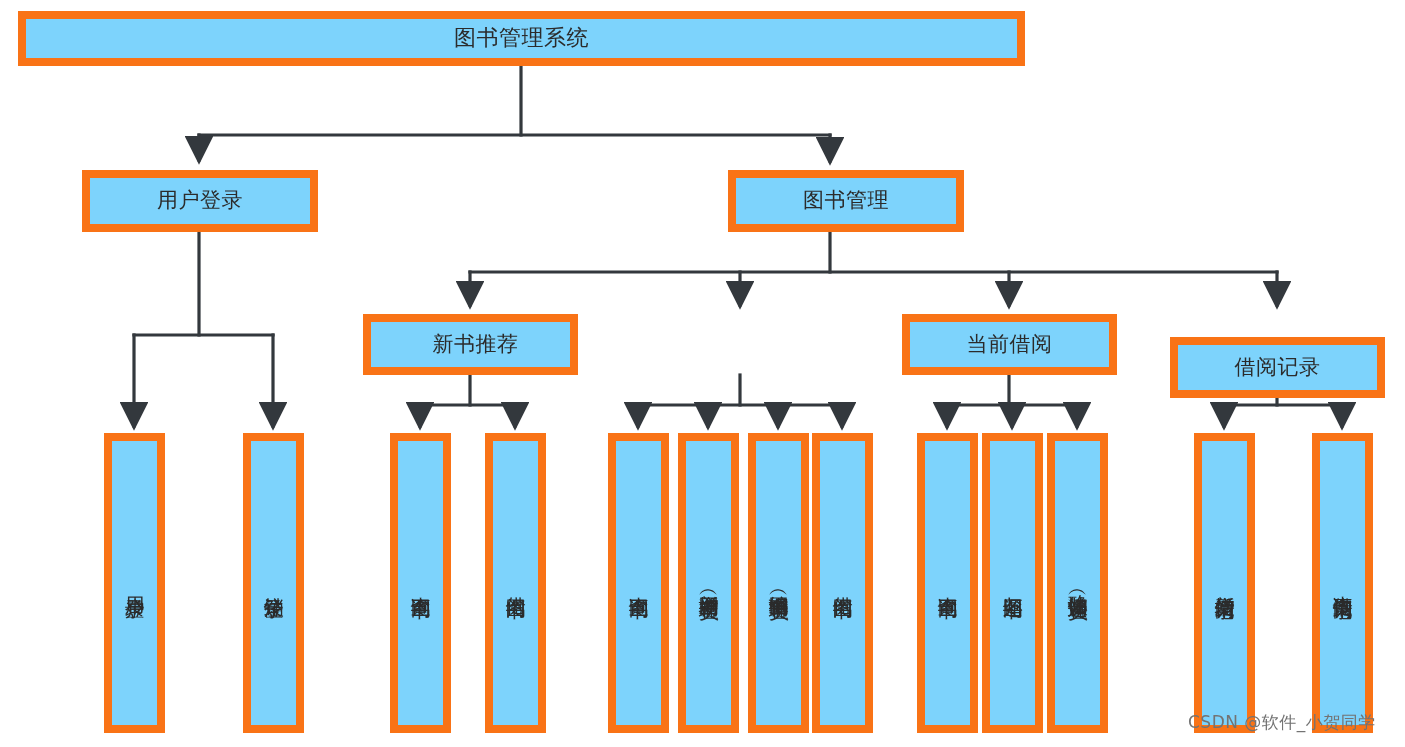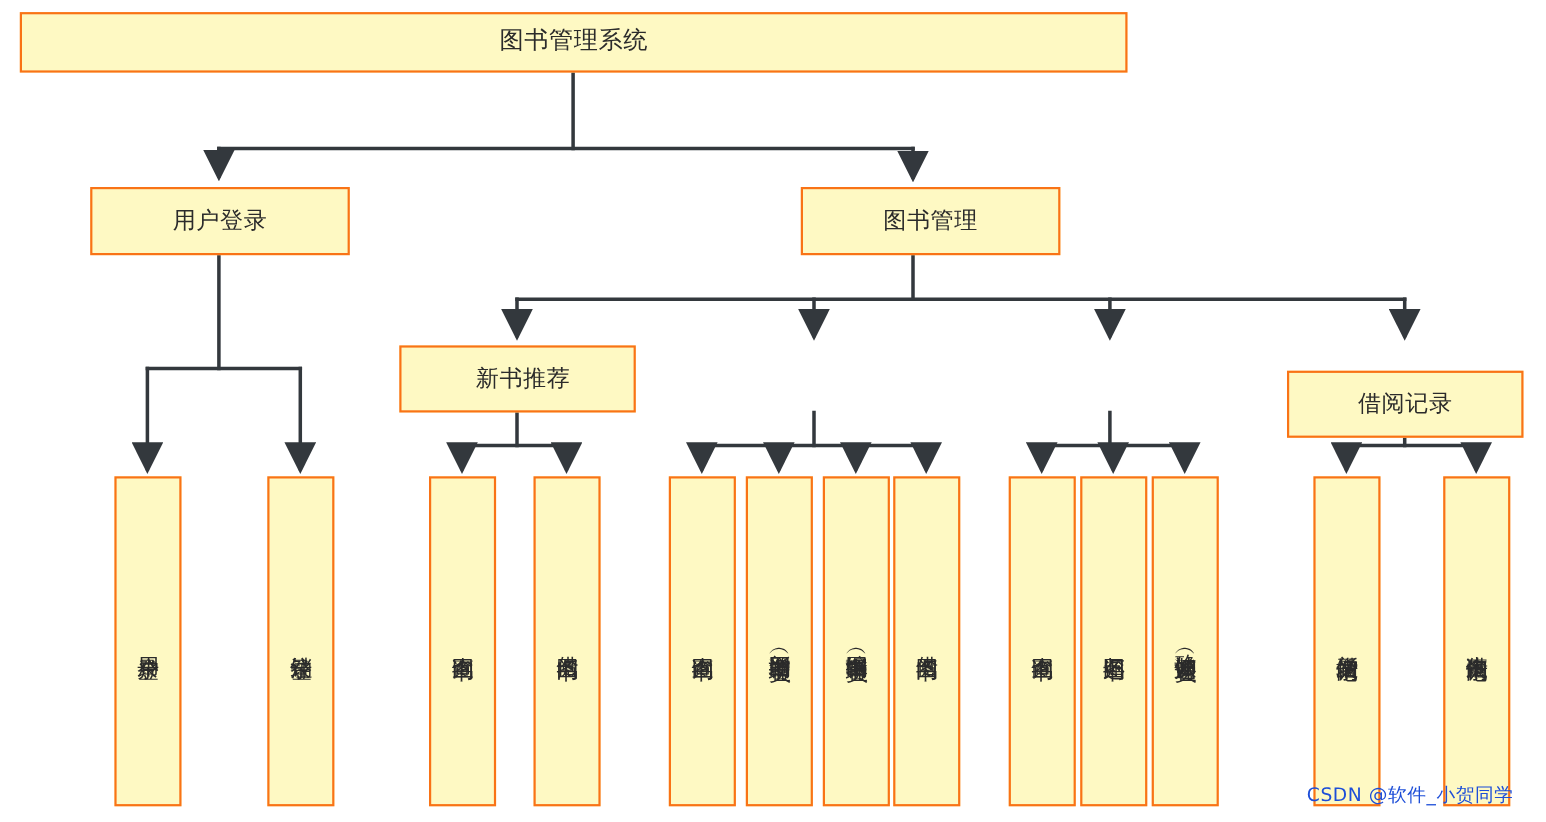--- a/index.html
+++ b/index.html
@@ -21,22 +21,22 @@
   #diagram-svg {
     position: absolute;
     left: 0;
     top: 0;
     width: 1405px;
     height: 747px;
   }
   .node-box {
     position: absolute;
     box-sizing: border-box;
-    background: #fef9c3;
-    border: 2px solid #f97316;
+    background: #7dd3fc;
+    border: 8px solid #f97316;
     display: flex;
     align-items: center;
     justify-content: center;
     overflow: hidden;
   }
   .node-label-h {
     font-size: 21px;
     color: #2b2b2b;
     line-height: 1.1;
     white-space: nowrap;
@@ -51,21 +51,21 @@
     text-orientation: upright;
     white-space: nowrap;
     text-align: center;
   }
   .node-root .node-label-h { font-size: 22px; }
   .watermark {
     position: absolute;
     left: 1188px;
     top: 711px;
     font-size: 17px;
-    color: #1d4ed8;
+    color: #737373;
     white-space: nowrap;
     letter-spacing: 0.5px;
     pointer-events: none;
   }
 </style>
 </head>
 <body>
 
 <div id="canvas">
 
@@ -126,20 +126,23 @@
   <div class="node-box" style="left:82px; top:170px; width:236px; height:62px;">
     <span class="node-label-h">用户登录</span>
   </div>
   <div class="node-box" style="left:728px; top:170px; width:236px; height:62px;">
     <span class="node-label-h">图书管理</span>
   </div>
 
   <div class="node-box" style="left:363px; top:314px; width:215px; height:61px;padding-left:10px;">
     <span class="node-label-h">新书推荐</span>
   </div>
+  <div class="node-box" style="left:902px; top:314px; width:215px; height:61px;">
+    <span class="node-label-h">当前借阅</span>
+  </div>
   <div class="node-box" style="left:1170px; top:314px; width:215px; height:61px;margin-top:23px;">
     <span class="node-label-h">借阅记录</span>
   </div>
 
   <div class="node-box" style="left:104px; top:433px; width:61px; height:300px;">
     <span class="node-label-v">用户登录</span>
   </div>
   <div class="node-box" style="left:243px; top:433px; width:61px; height:300px;">
     <span class="node-label-v">注销登录</span>
   </div>

